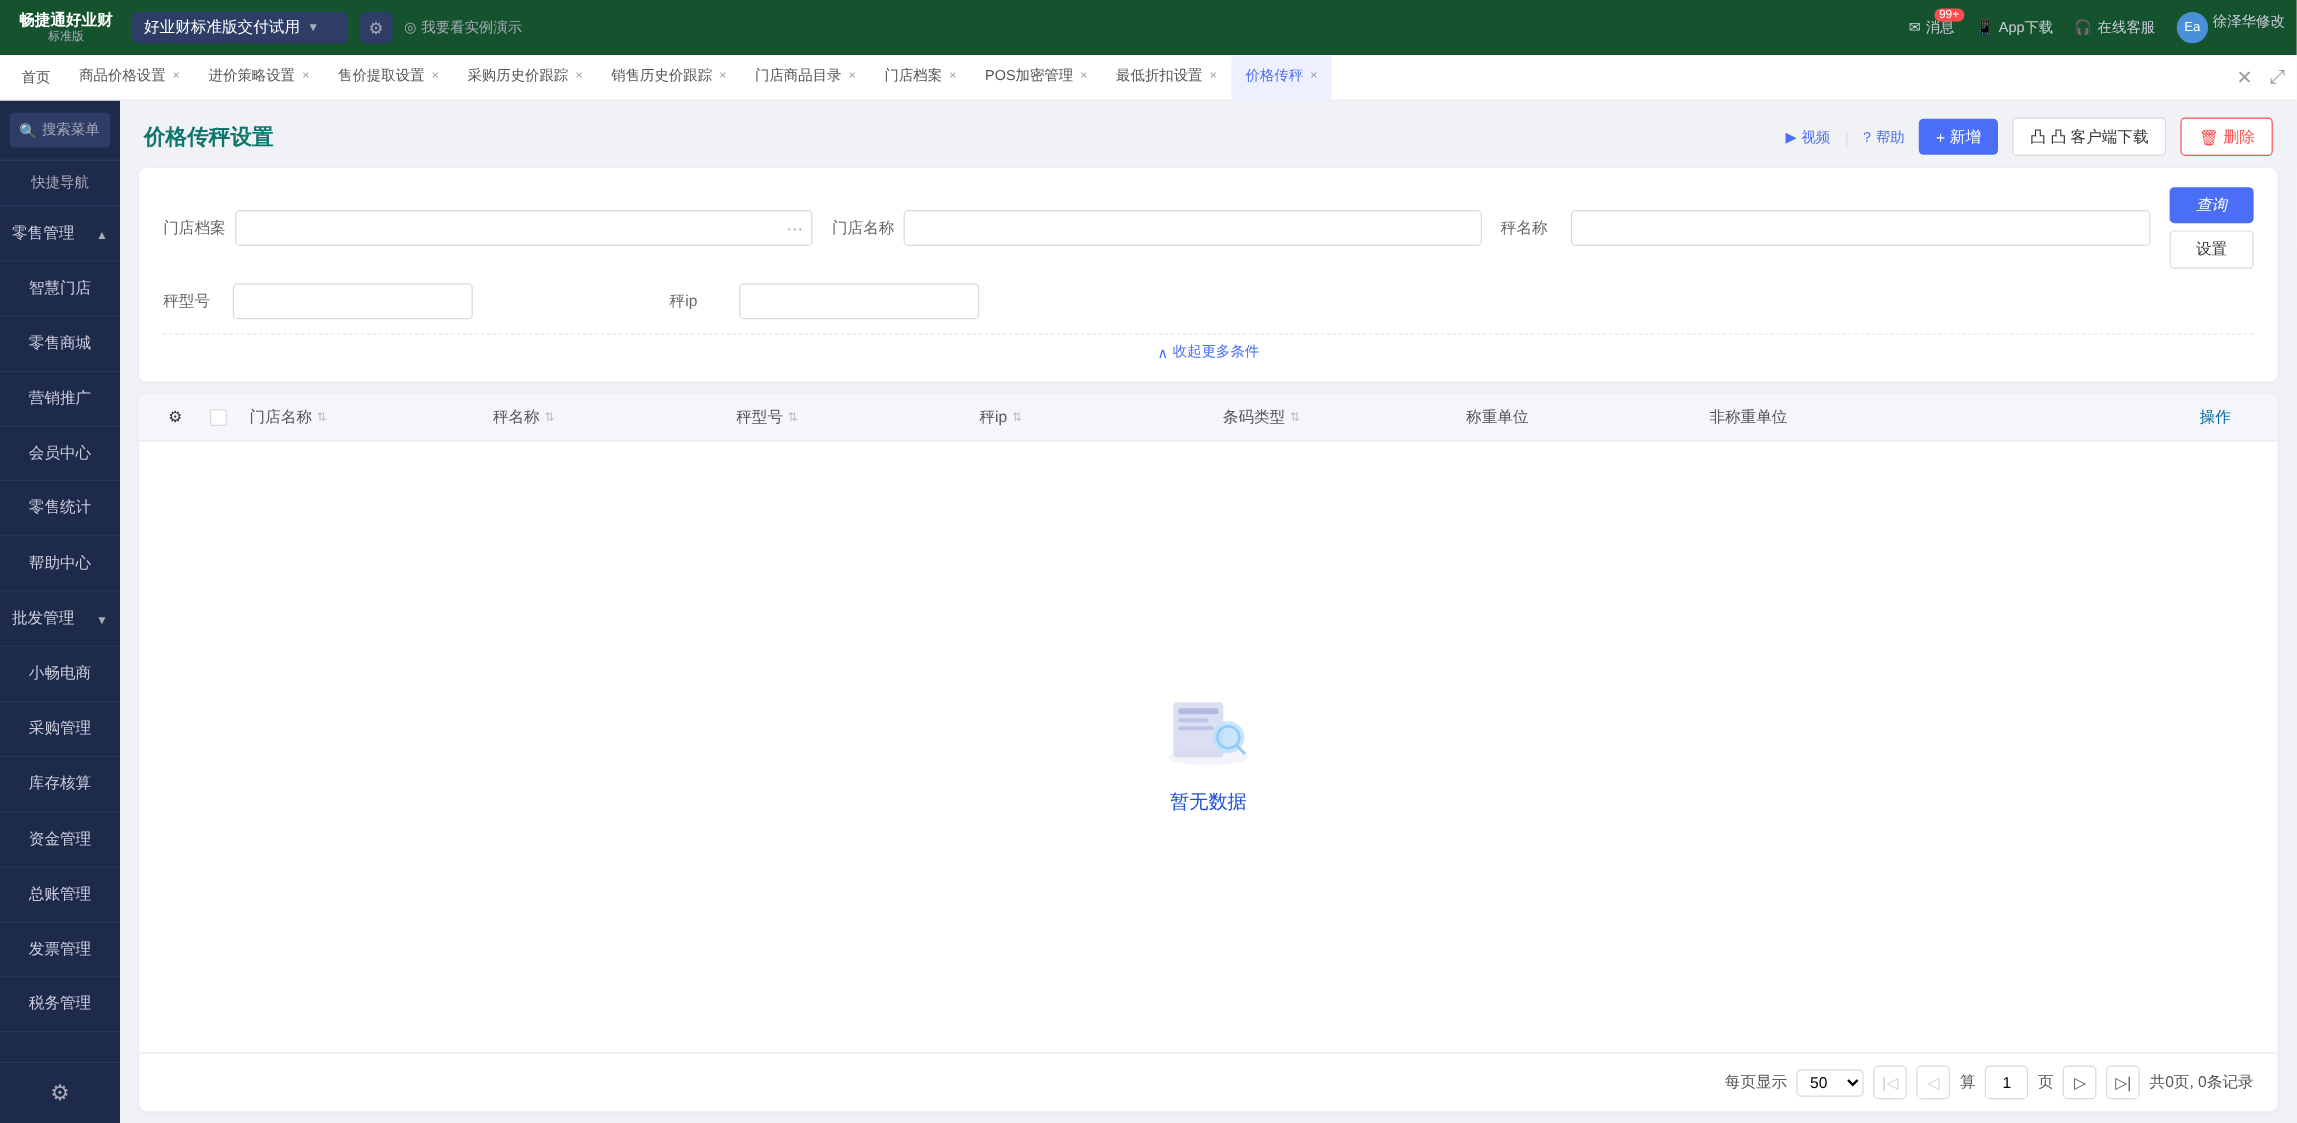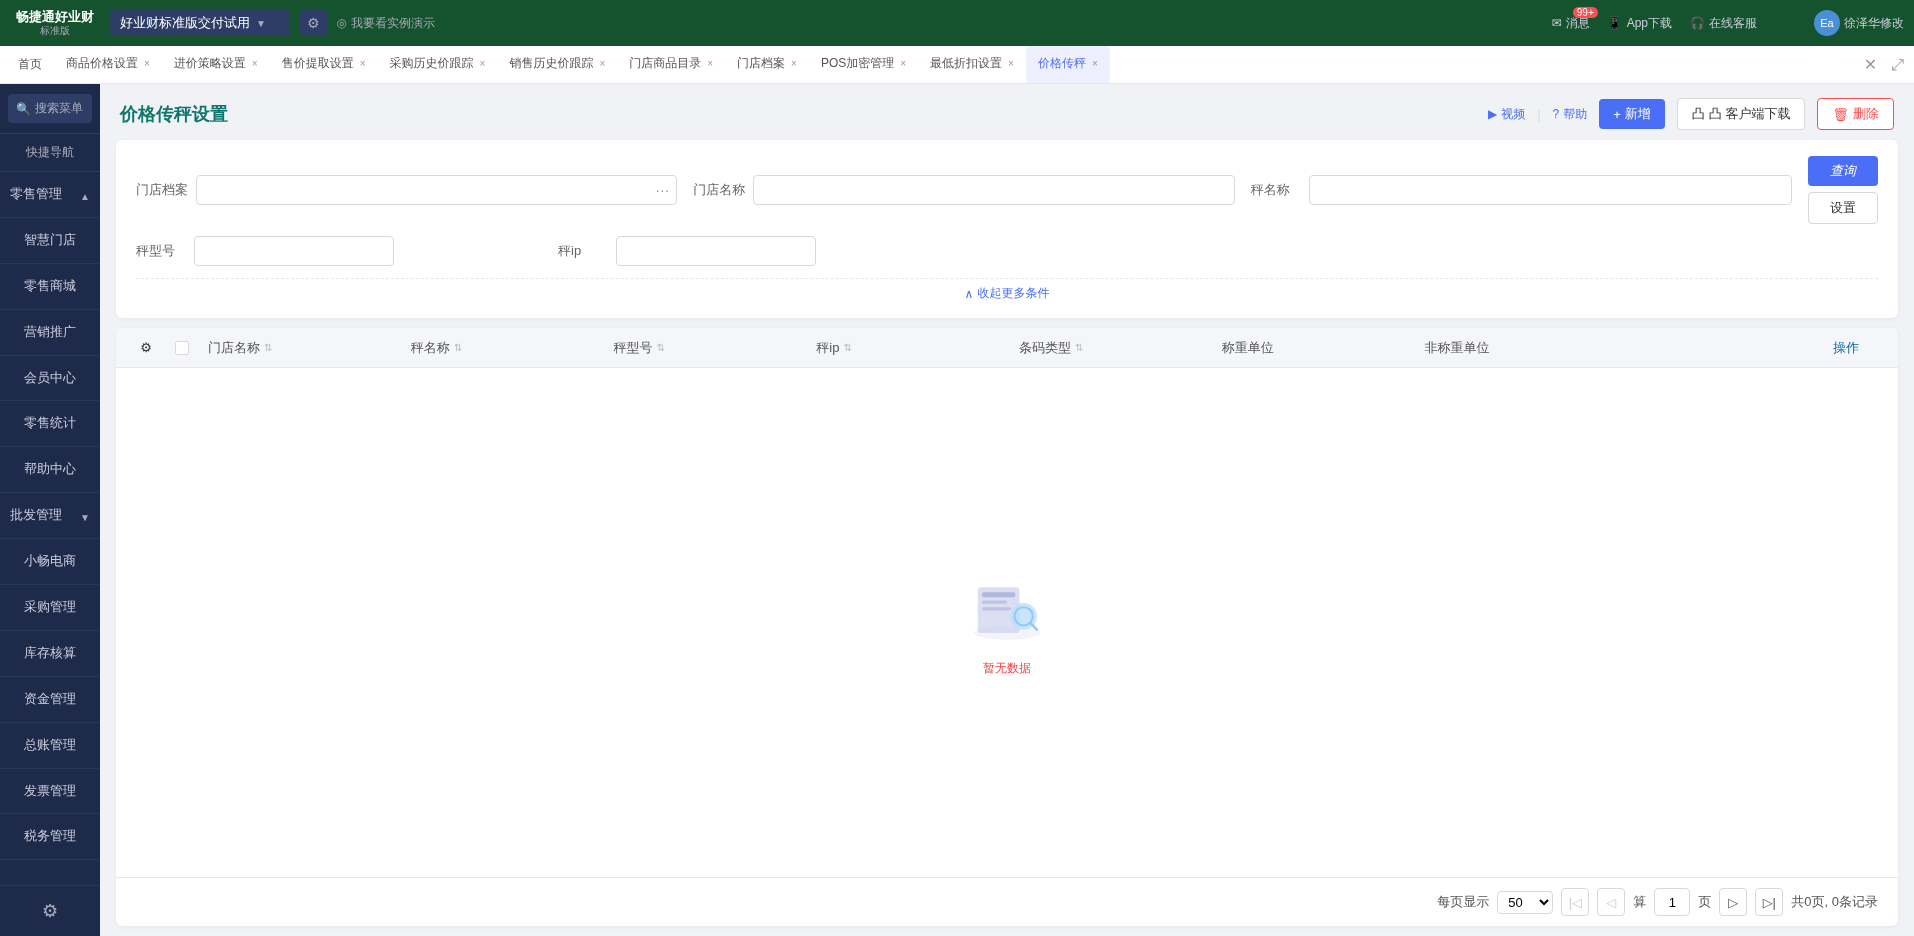--- a/index.html
+++ b/index.html
@@ -77,26 +77,24 @@
       border-radius: 8px;
       padding: 0 4px;
       position: absolute;
       top: -8px;
       right: -8px;
       min-width: 18px;
       text-align: center;
     }
     .top-bar-right .user-item {
       display: flex;
-      align-items: center;
       gap: 4px;
       color: #ccd;
       font-size: 12px;
       cursor: pointer;
-      margin-left: 39px;
     }
     .user-avatar {
       width: 26px;
       height: 26px;
       background: #4a90d9;
       border-radius: 50%;
       display: flex;
       align-items: center;
       justify-content: center;
       font-size: 11px;
@@ -432,21 +430,21 @@
       display: flex;
       flex-direction: column;
       align-items: center;
       gap: 12px;
       color: #bbb;
     }
     .empty-icon {
       width: 100px;
       height: 80px;
     }
-    .empty-text { font-size: 12px; color: #ef4444; }
+    .empty-text { font-size: 16px; color: #1d4ed8; }
 
     
     .pagination {
       display: flex;
       align-items: center;
       justify-content: flex-end;
       padding: 10px 20px;
       border-top: 1px solid #e8e8e8;
       gap: 8px;
       font-size: 13px;

